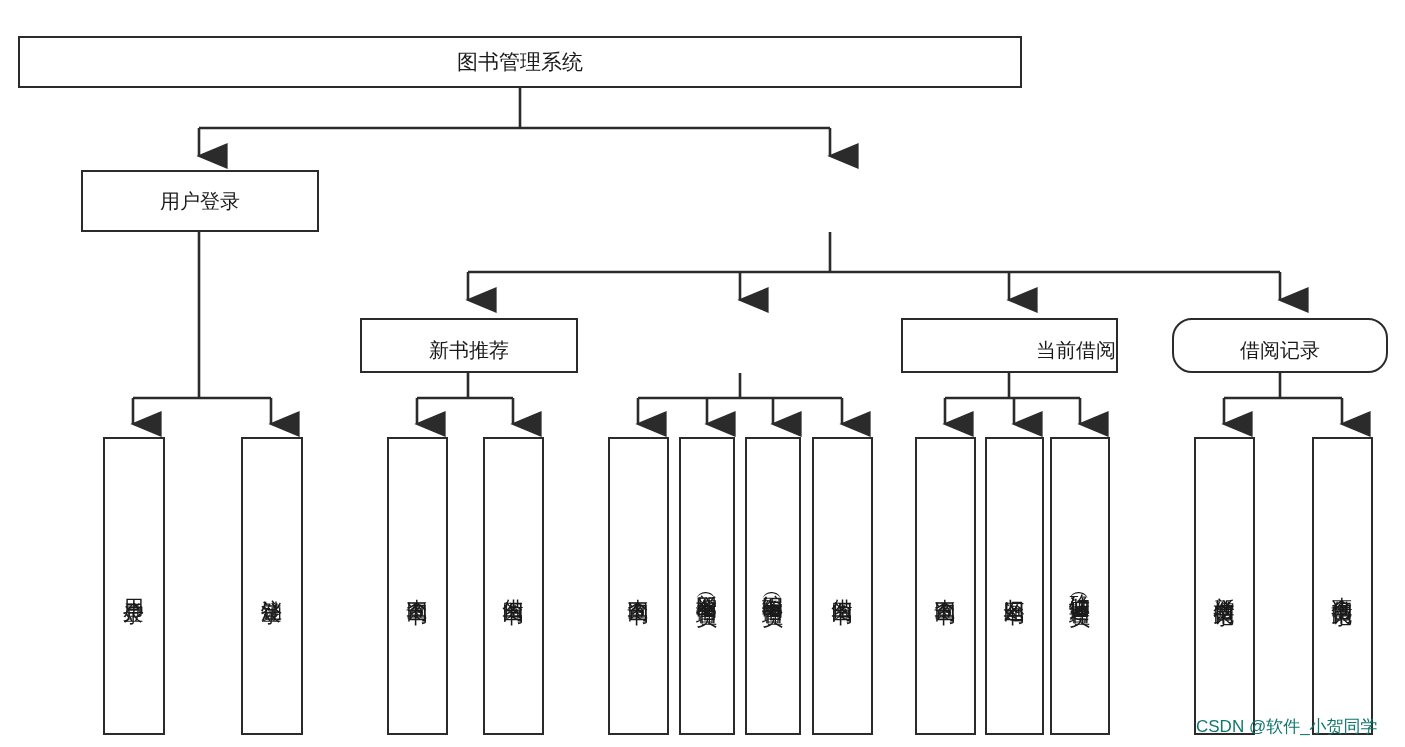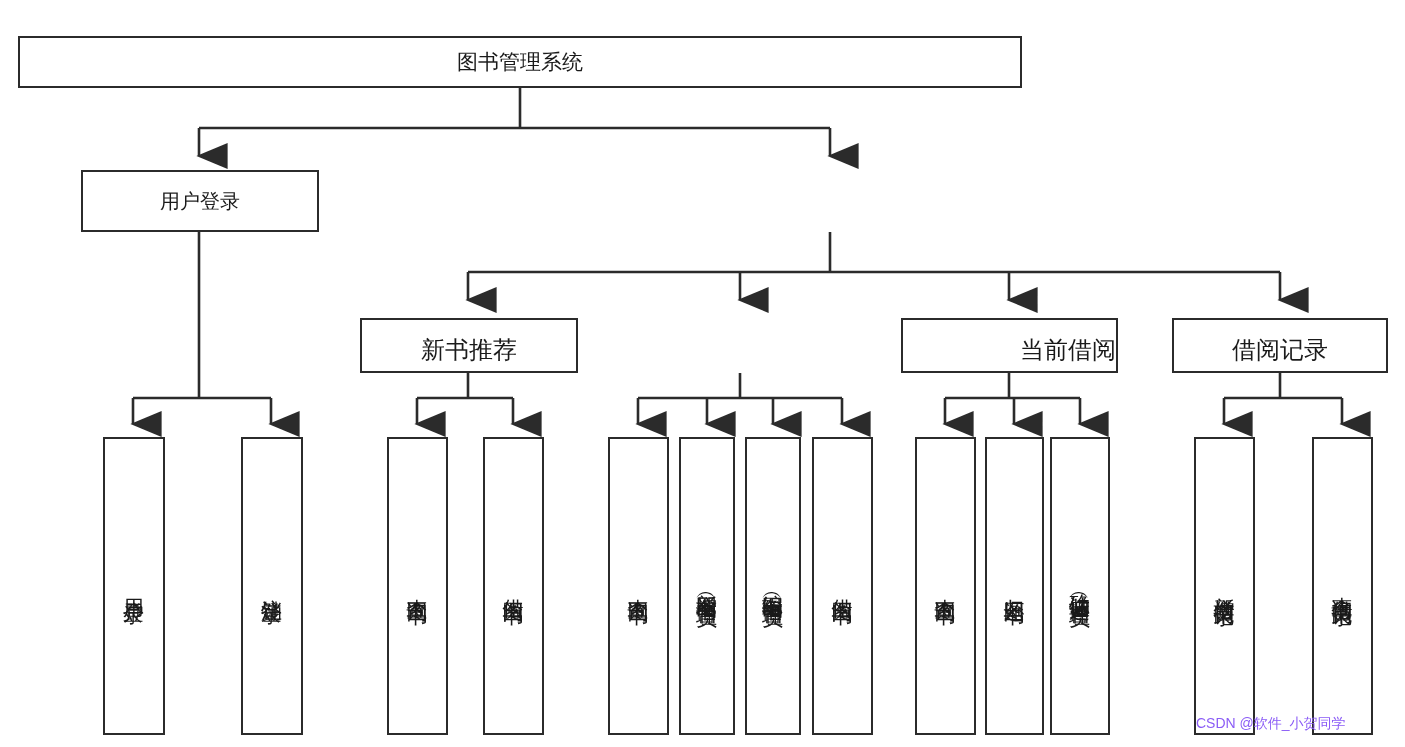--- a/index.html
+++ b/index.html
@@ -39,39 +39,39 @@
   .node-label {
     font-family: "Liberation Sans", "DejaVu Sans", sans-serif;
     line-height: 1.12;
     text-align: center;
     white-space: nowrap;
     user-select: none;
   }
   
   .lvl-root .node-label { font-size: 21px; }
   .lvl-branch .node-label { font-size: 20px; }
-  .lvl-cat .node-label { font-size: 24px; margin-top: 10px; }
+  .lvl-cat .node-label { font-size: 20px; margin-top: 10px; }
   
   .lvl-leaf {
     align-items: center;
     justify-content: center;
     padding: 6px 0;
   }
   .lvl-leaf .node-label {
     writing-mode: vertical-rl;
     text-orientation: upright;
     font-size: 21px;
     letter-spacing: 2px;
     line-height: 1;
     white-space: nowrap;
   }
   .watermark {
     position: absolute;
-    font-size: 14px;
-    color: #8b5cf6;
+    font-size: 17px;
+    color: #0f766e;
     white-space: nowrap;
     user-select: none;
     font-family: "Liberation Sans", "DejaVu Sans", sans-serif;
   }
 </style>
 </head>
 <body>
 
 <div id="diagram-root">
 
@@ -132,21 +132,21 @@
   <div class="node-box lvl-branch" style="left:81px; top:170px; width:238px; height:62px;">
     <span class="node-label">用户登录</span>
   </div>
 
   <div class="node-box lvl-cat" style="left:360px; top:318px; width:218px; height:55px;">
     <span class="node-label">新书推荐</span>
   </div>
   <div class="node-box lvl-cat" style="left:901px; top:318px; width:217px; height:55px;justify-content:flex-end;">
     <span class="node-label">当前借阅</span>
   </div>
-  <div class="node-box lvl-cat" style="left:1172px; top:318px; width:216px; height:55px;">
+  <div class="node-box lvl-cat" style="left:1172px; top:318px; width:216px; height:55px;border-radius:20px;">
     <span class="node-label">借阅记录</span>
   </div>
 
   <div class="node-box lvl-leaf" style="left:103px; top:437px; width:62px; height:298px;">
     <span class="node-label">用户登录</span>
   </div>
   <div class="node-box lvl-leaf" style="left:241px; top:437px; width:62px; height:298px;">
     <span class="node-label">注销登录</span>
   </div>
 

